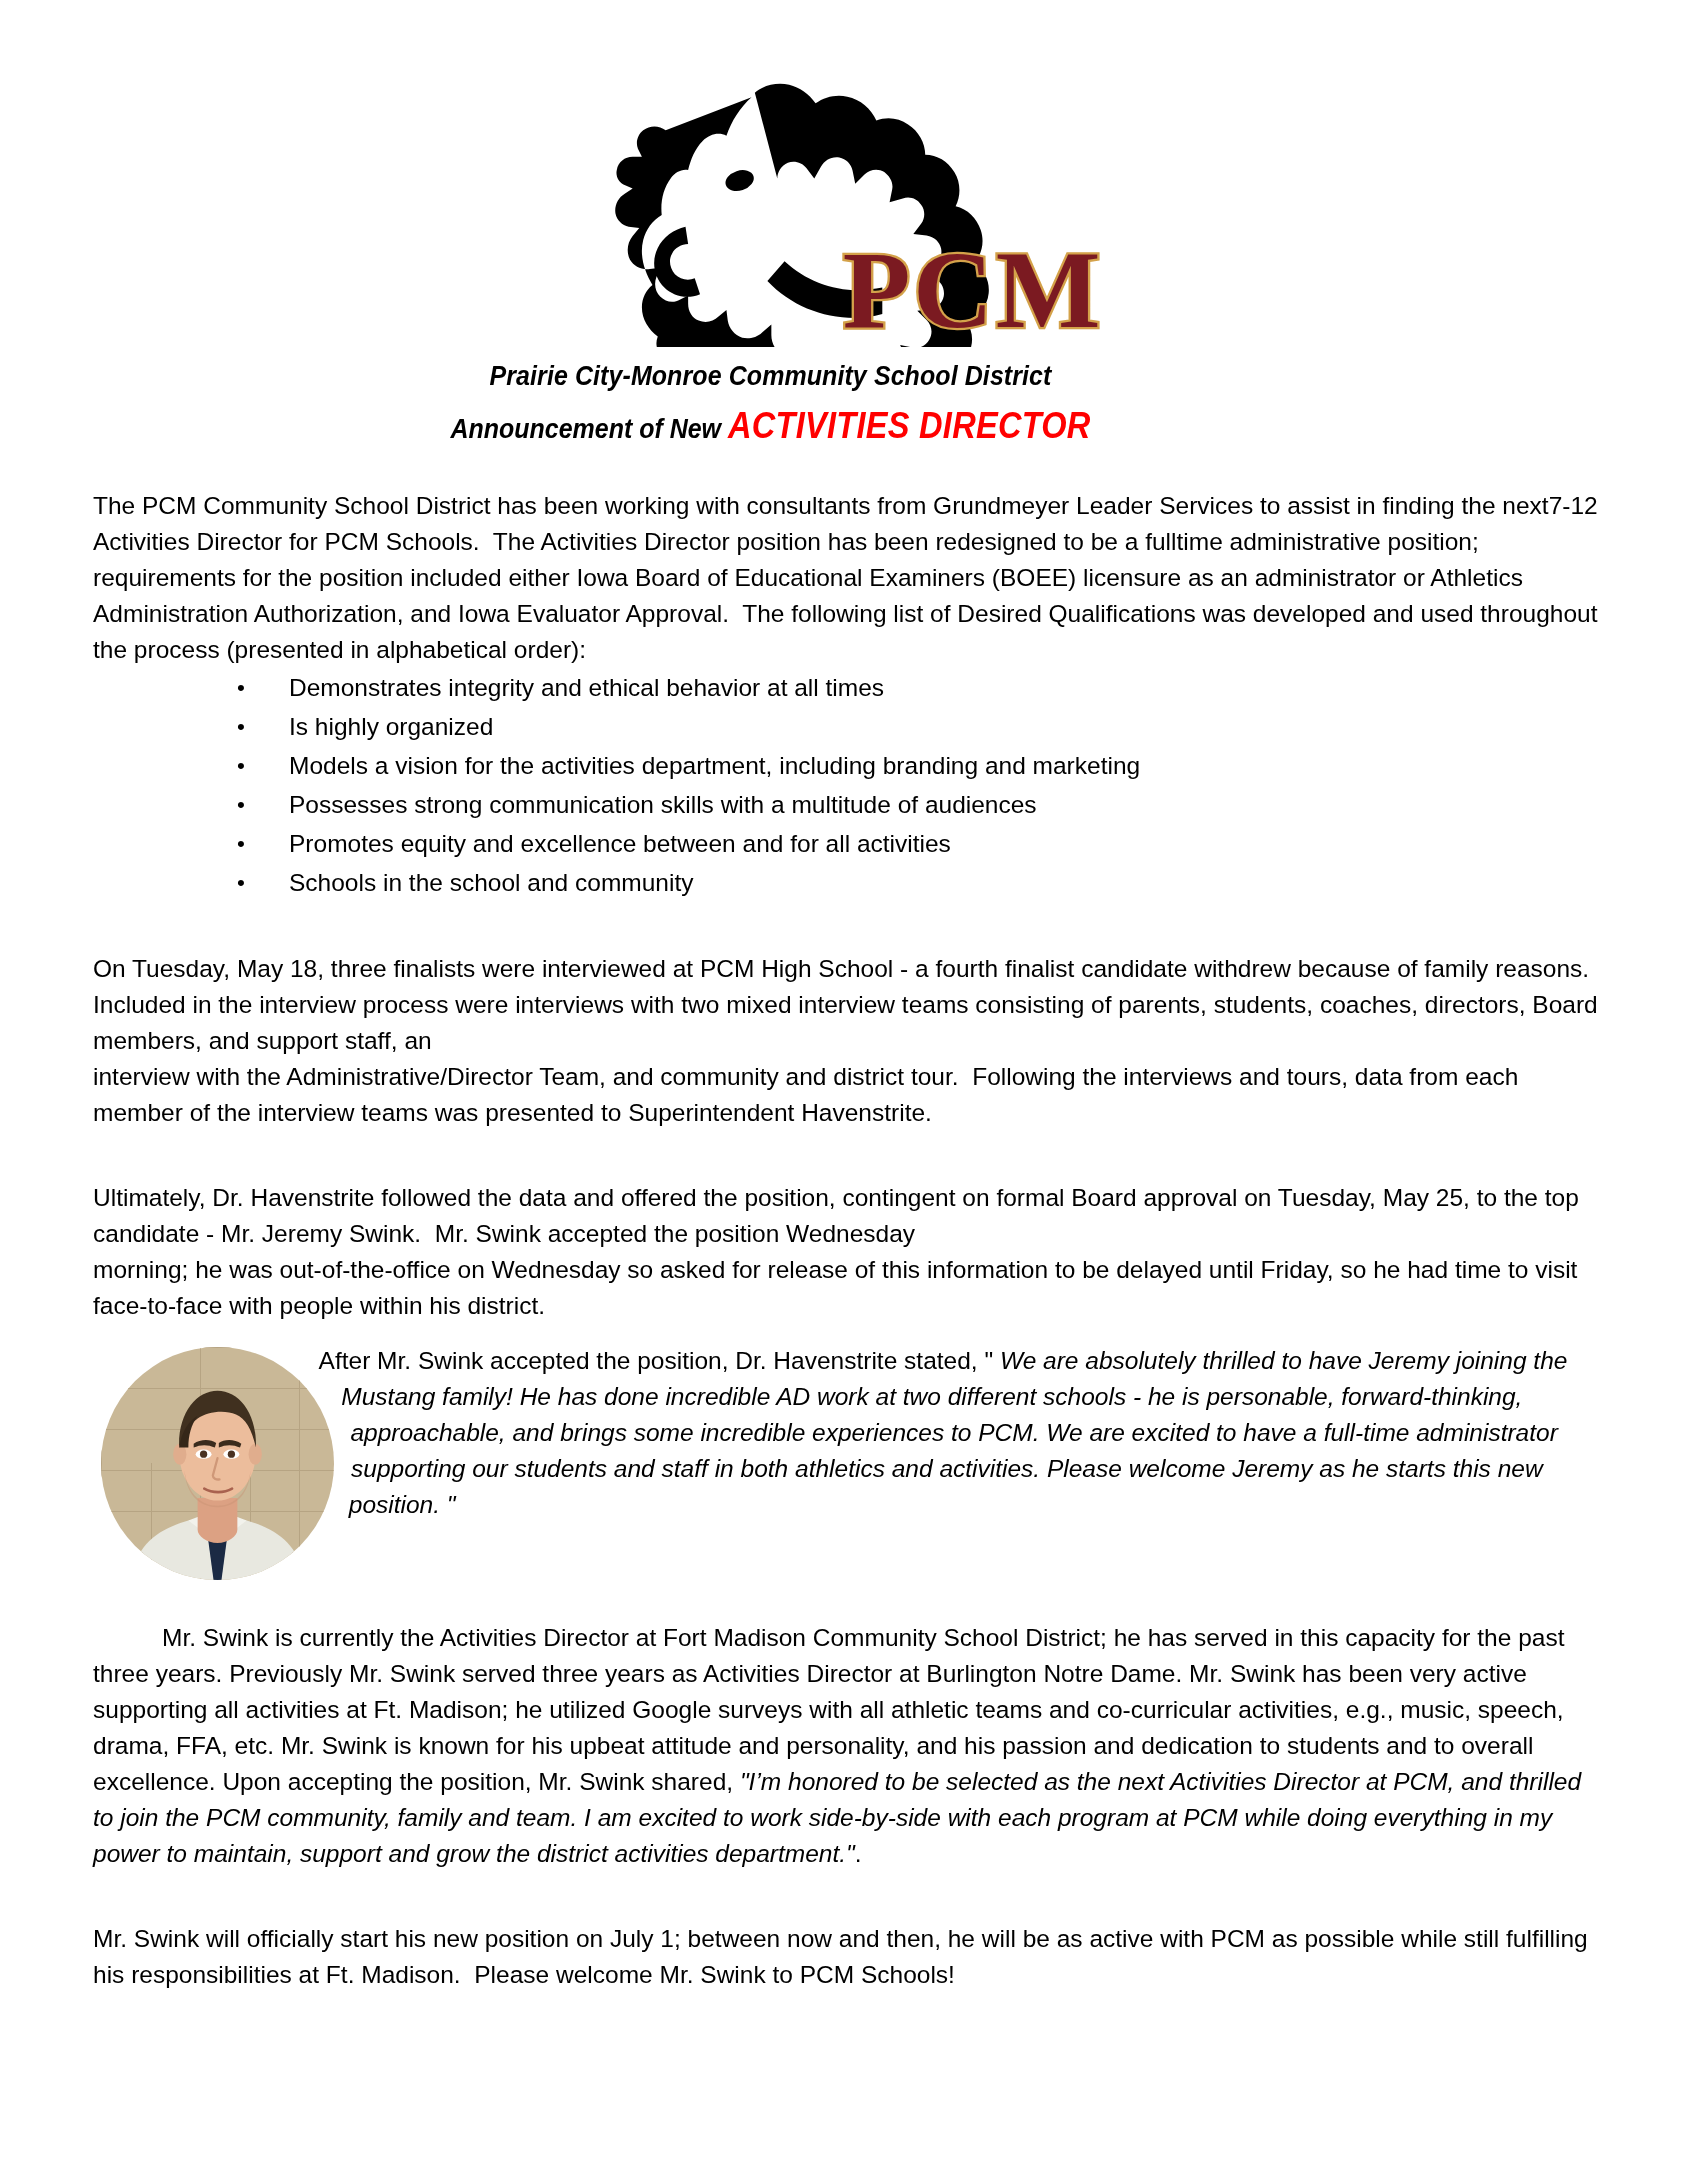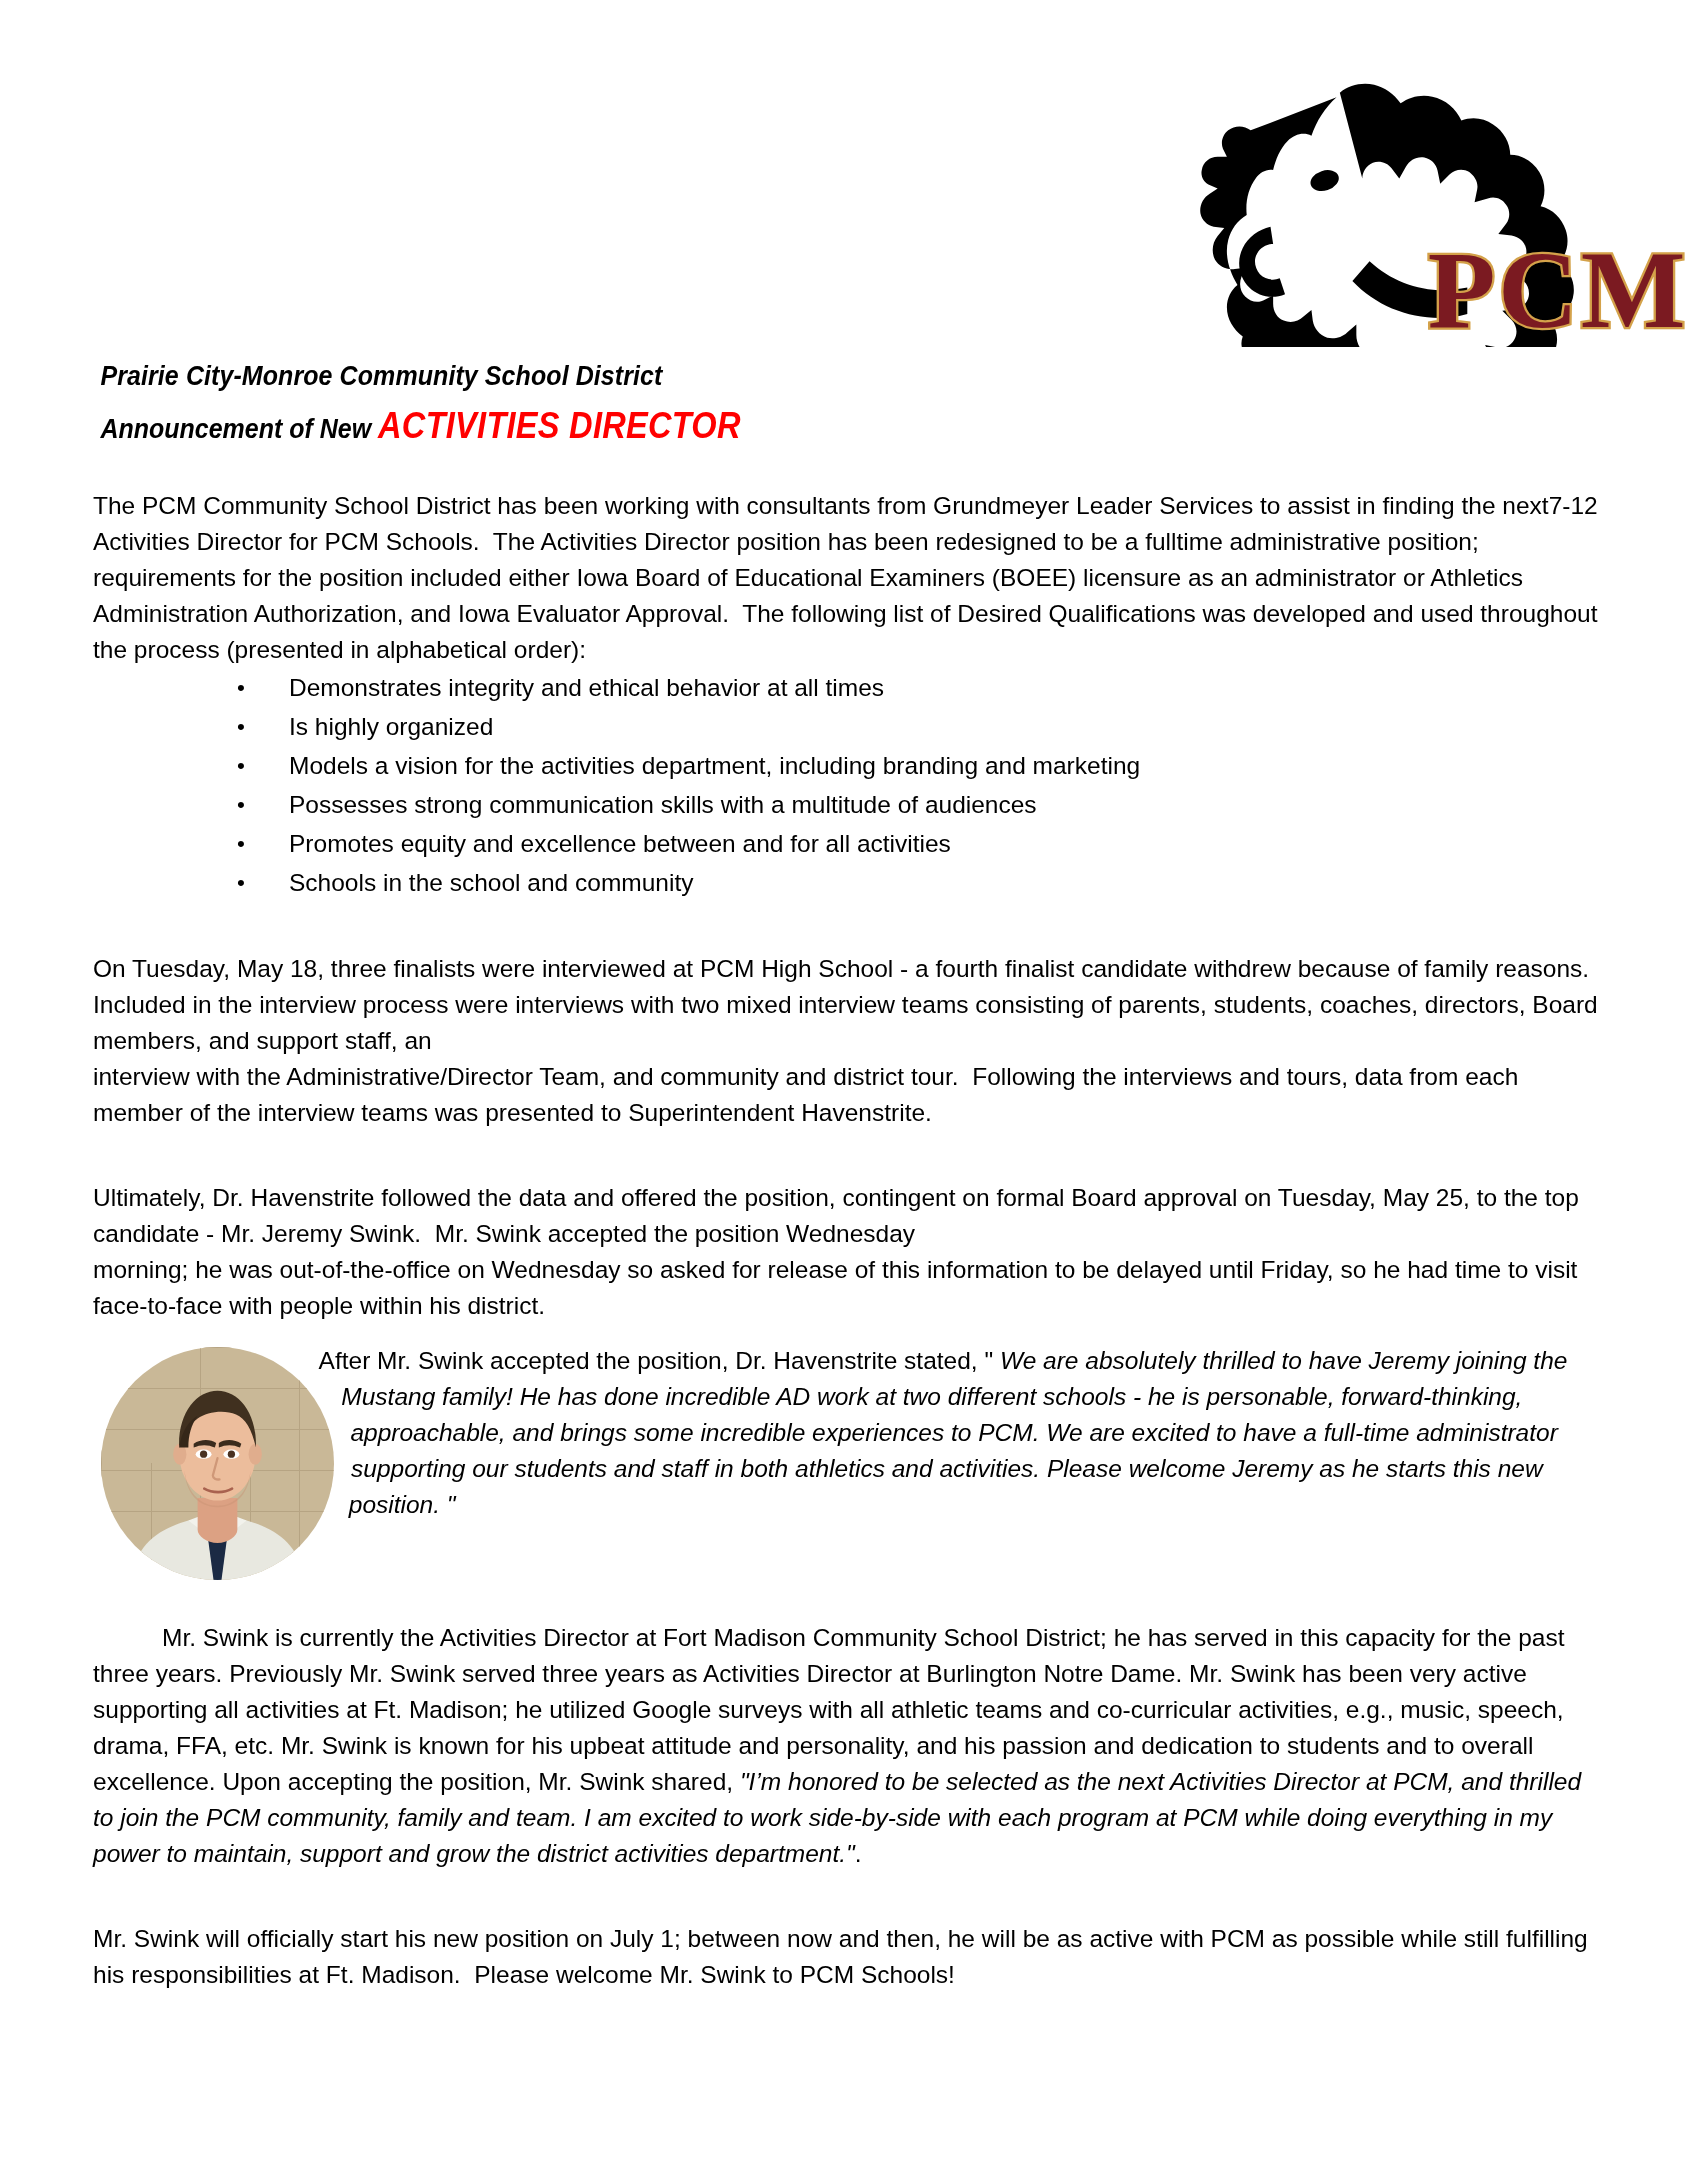--- a/index.html
+++ b/index.html
@@ -20,34 +20,35 @@
     overflow: hidden;
     box-sizing: border-box;
   }
 
   
   .logo-block {
     position: absolute;
     top: 63px;
     left: 0;
     width: 1687px;
-    text-align: right;
+    text-align: center;
   }
   .logo-svg {
     display: inline-block;
     width: 516px;
     height: 284px;
   }
 
   
   .title-block {
     position: absolute;
     top: 357px;
-    left: 8px;
+    left: 0;
     width: 1541px;
+    text-align: center;
   }
   .title-line1 {
     font-family: "Liberation Sans Narrow", "Liberation Sans", sans-serif;
     font-weight: bold;
     font-style: italic;
     font-size: 28.4px;
     letter-spacing: 0.1px;
     line-height: 1.3;
     color: #000000;
     transform: scaleX(0.88);

